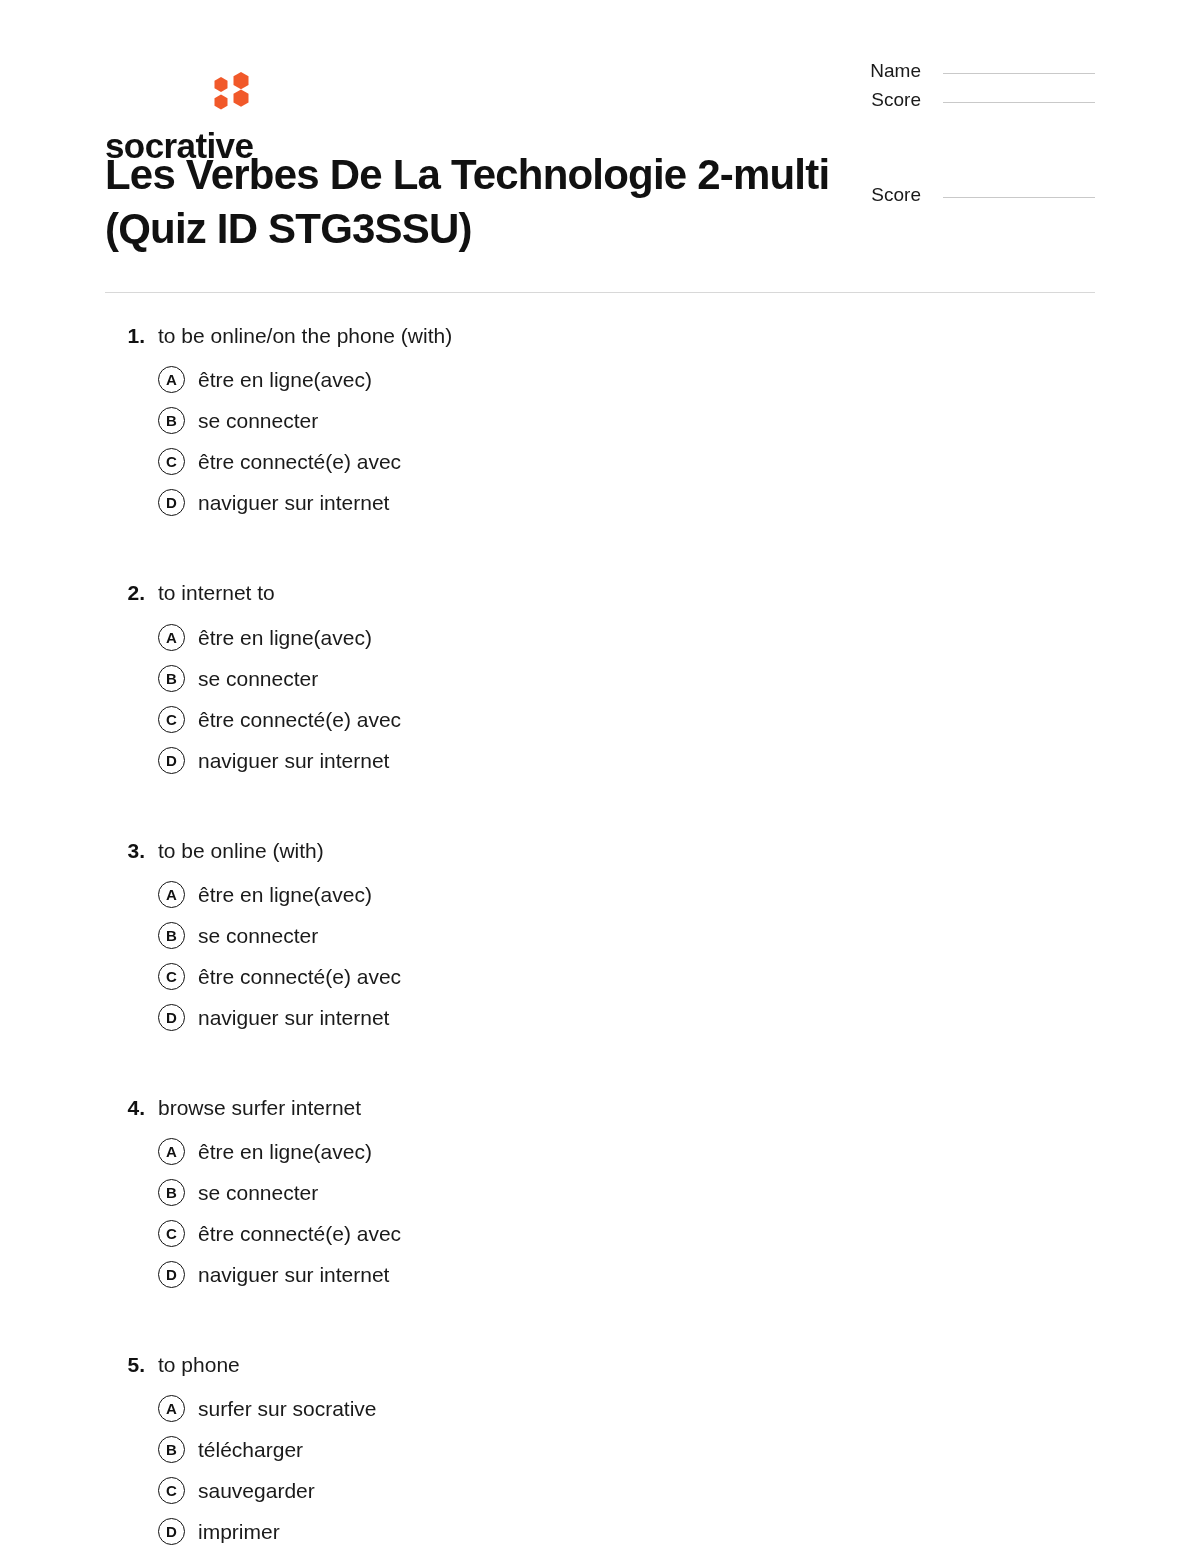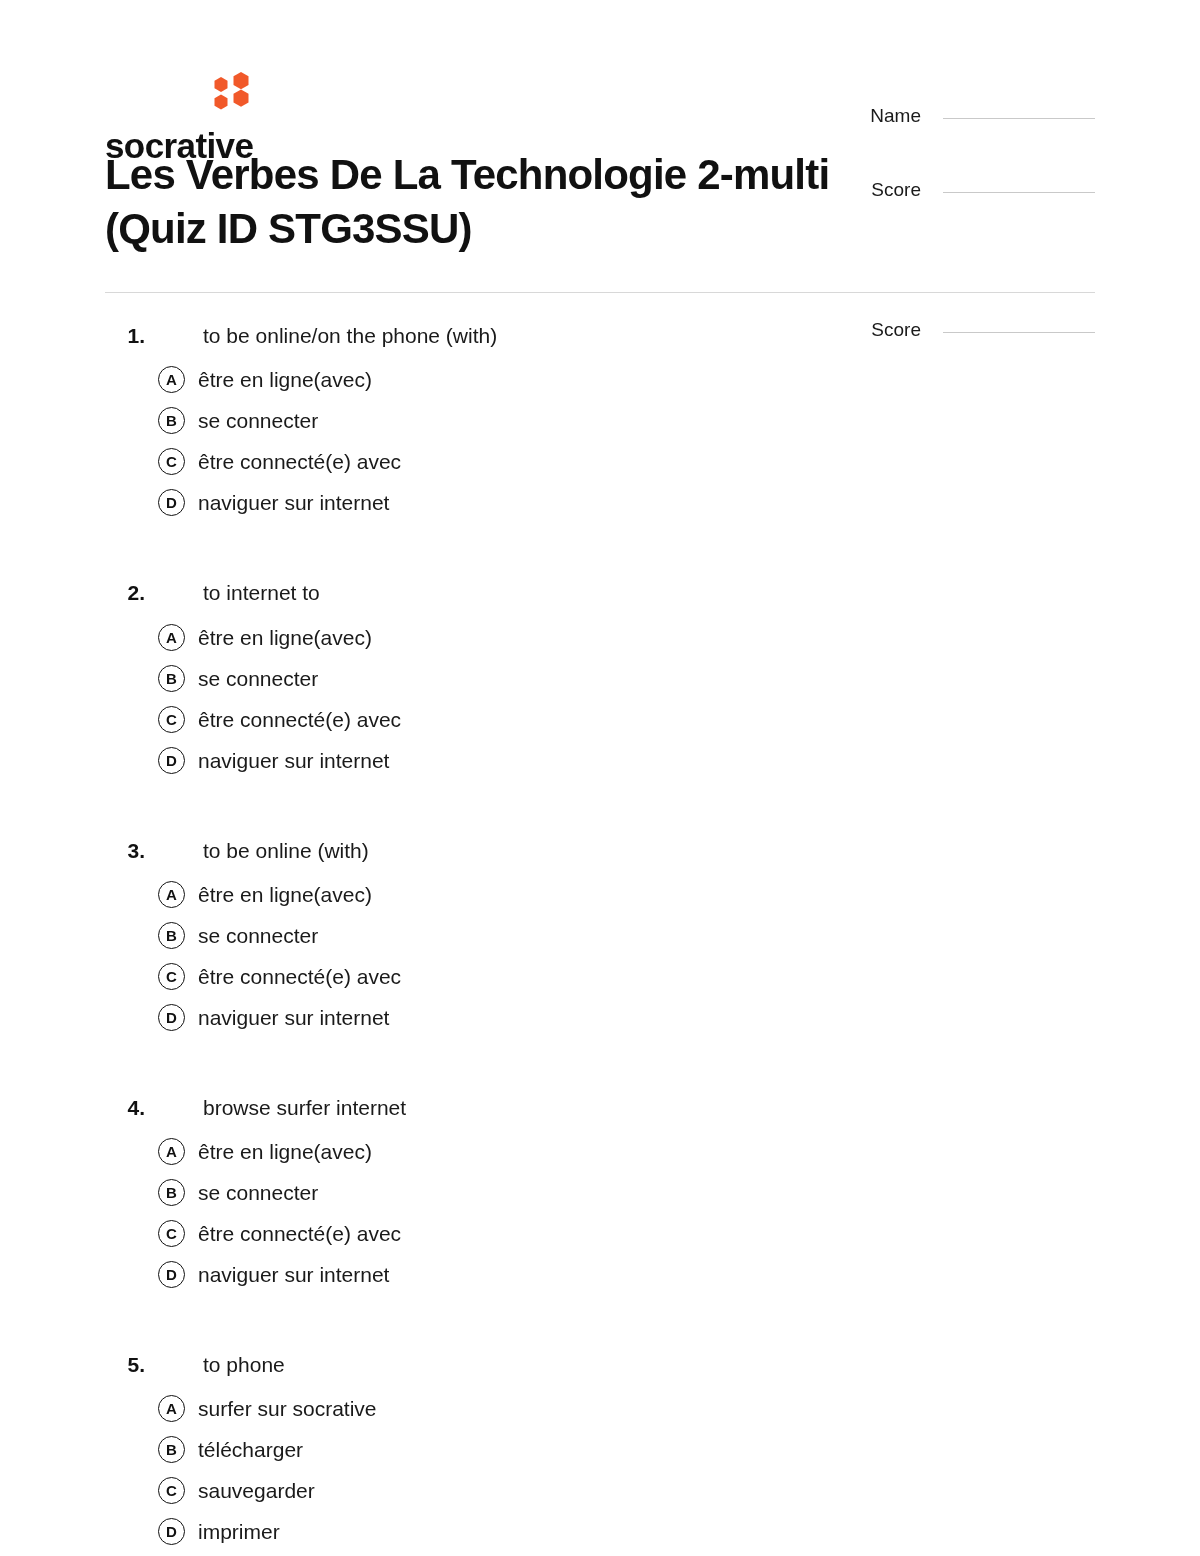--- a/index.html
+++ b/index.html
@@ -62,21 +62,20 @@
     position: absolute;
     right: 0;
     top: 0;
     width: 240px;
   }
   .meta-row {
     display: flex;
     align-items: baseline;
     justify-content: flex-end;
     height: 29px;
-    margin-top: 45px;
   }
   .meta-label {
     font-size: 19px;
     color: #1a1a1a;
     white-space: nowrap;
     text-align: right;
     font-family: "Liberation Sans", sans-serif;
   }
   .meta-line {
     width: 152px;
@@ -143,21 +142,20 @@
     font-size: 21px;
     font-weight: bold;
     color: #111111;
     font-family: "Liberation Sans", sans-serif;
   }
   .question-text {
     font-size: 21px;
     color: #1a1a1a;
     line-height: 1.3;
     font-family: "Liberation Sans", sans-serif;
-    margin-left: 45px;
   }
 
   .option-row {
     display: flex;
     align-items: center;
     height: 41px;
   }
   .option-bubble {
     width: 27px;
     height: 27px;

